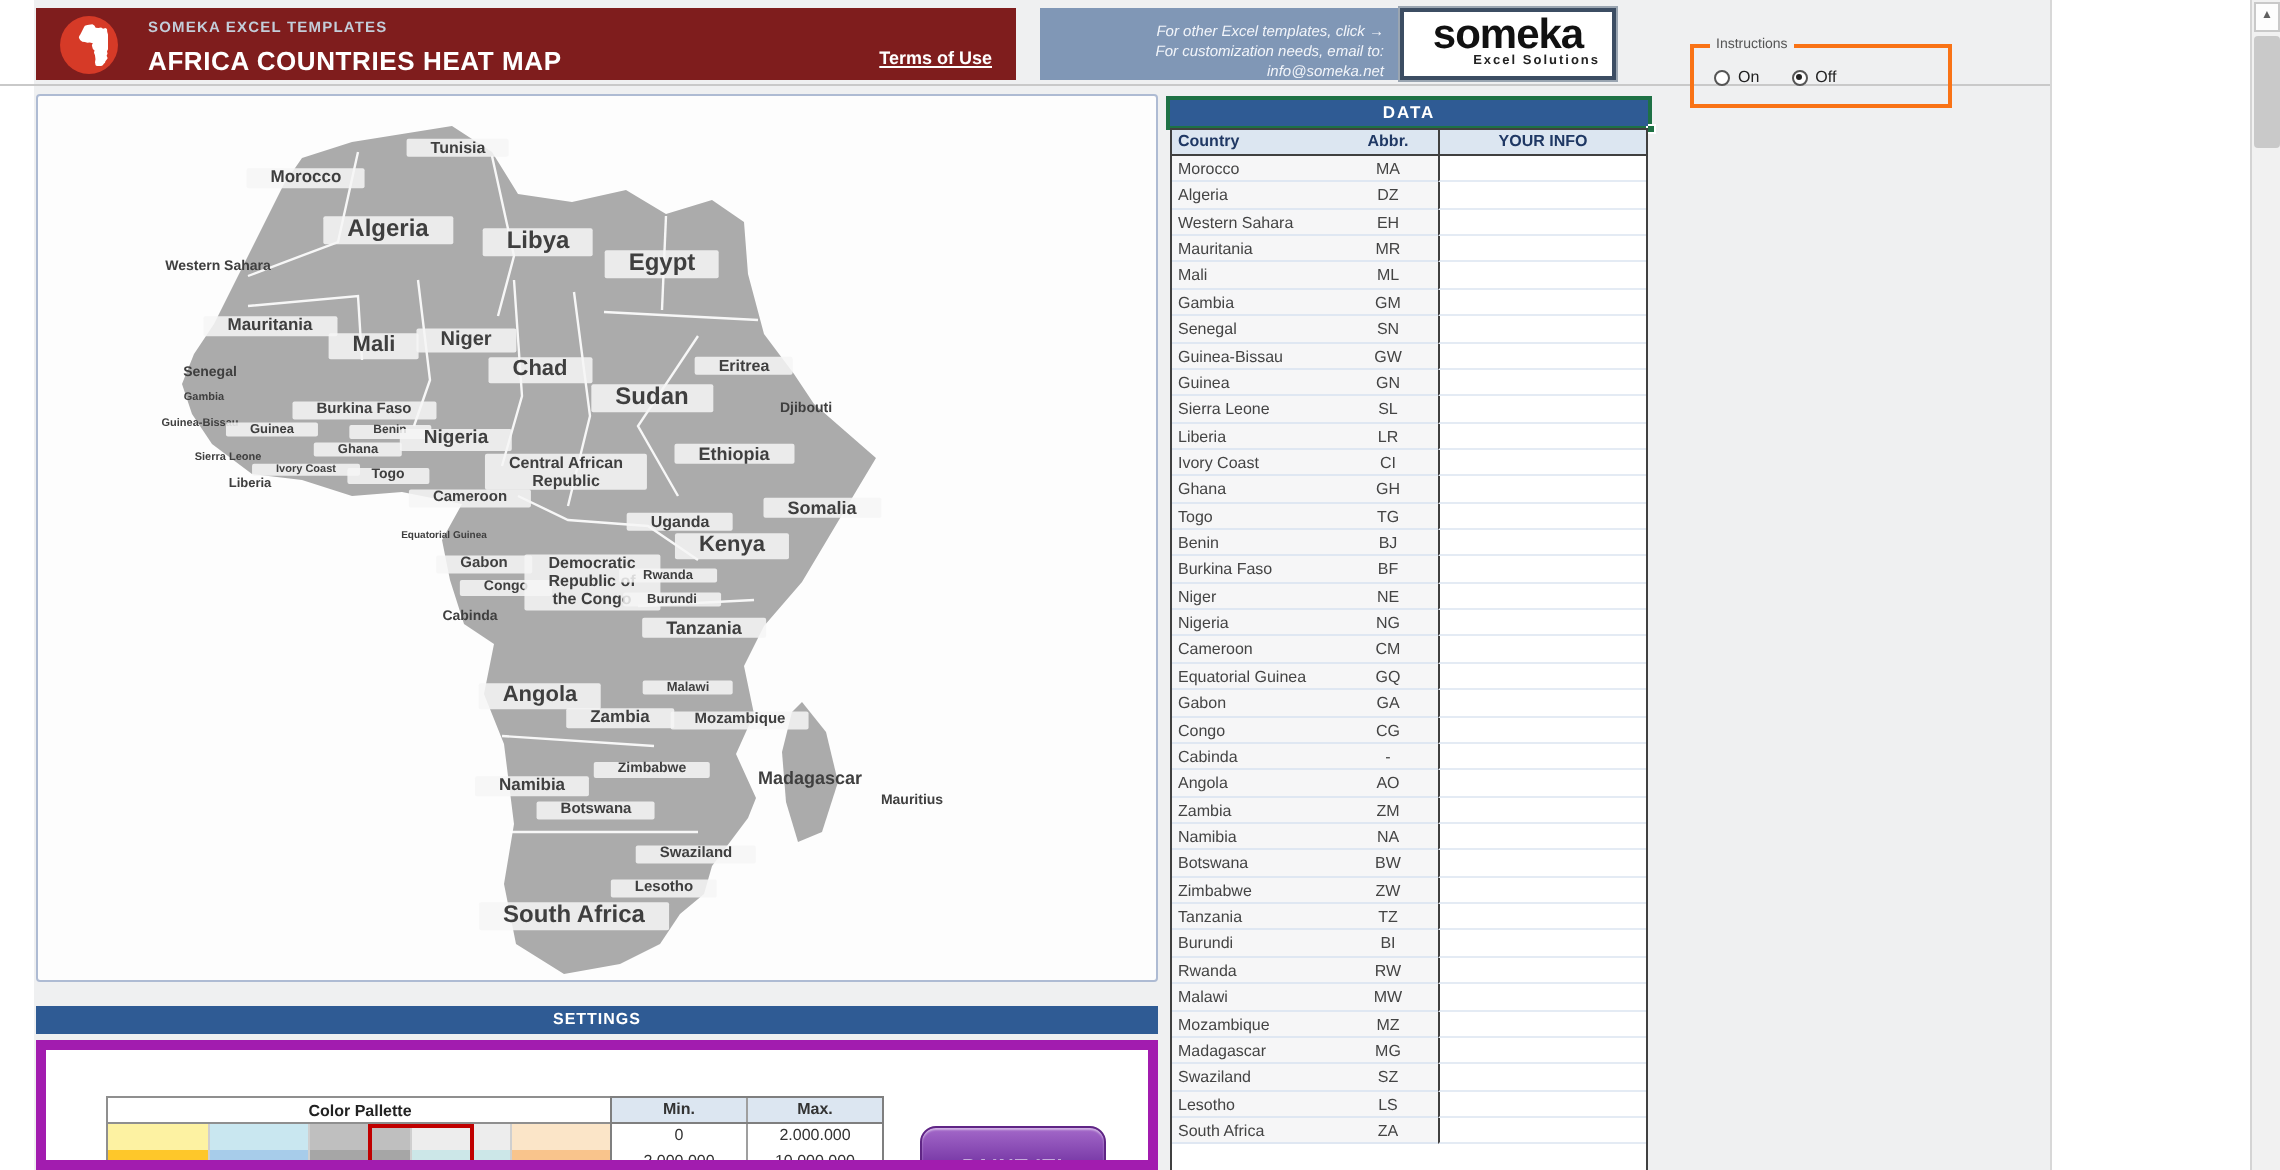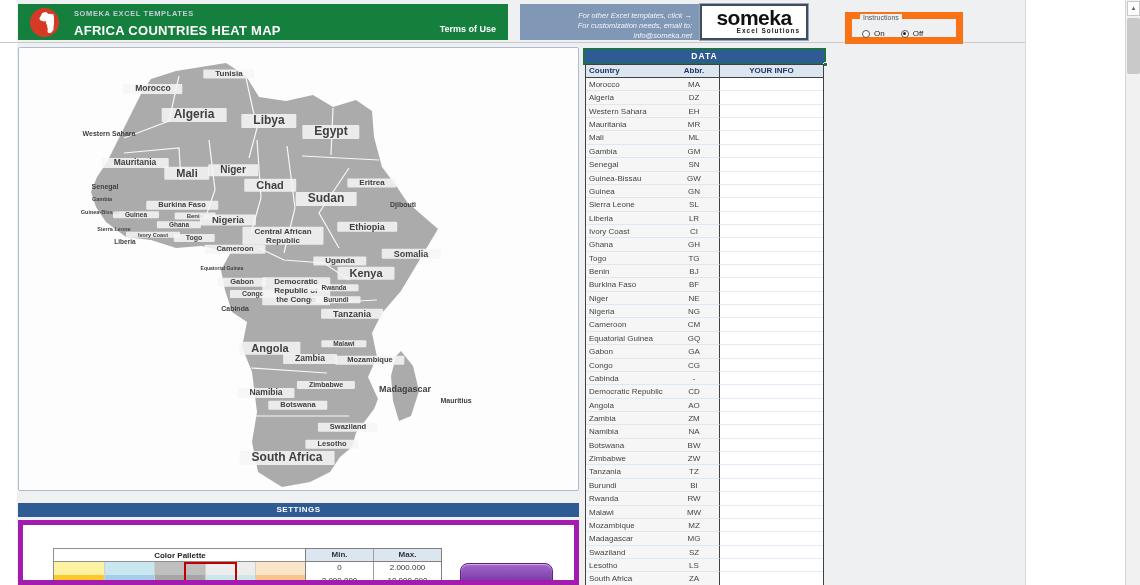--- a/index.html
+++ b/index.html
@@ -6,36 +6,36 @@
   html,body { width:1140px; height:585px; overflow:hidden; }
   body { font-family:"Liberation Sans", sans-serif; background:#ffffff; position:relative; }
   .abs { position:absolute; }
 
   
   #sheet-bg { left:17px; top:0; width:1008px; height:585px; background:#eff0f1; }
   #right-divider { left:1025px; top:0; width:1px; height:585px; background:#d8d8d8; }
   #header-underline { left:0; top:42px; width:1025px; height:1px; background:#c9c9c9; }
 
   
-  #header-band { left:18px; top:4px; width:490px; height:36px; background:#15803d; display:flex; align-items:center; }
+  #header-band { left:18px; top:4px; width:490px; height:36px; background:#7f1d1d; display:flex; align-items:center; }
   #logo-circle { position:absolute; left:12px; top:4px; width:29px; height:29px; border-radius:50%; background:#d63a27; display:flex; align-items:center; justify-content:center; }
   #logo-circle svg { width:19px; height:21px; }
   #header-titles { position:absolute; left:56px; top:5px; }
   #brand-small { font-size:7.5px; color:#c3cdd9; letter-spacing:.6px; font-weight:bold; }
   #page-title { font-size:13px; color:#ffffff; font-weight:bold; margin-top:5px; letter-spacing:.3px; }
-  #terms-link { position:absolute; right:12px; top:20px; font-size:9px; color:#ffffff; font-weight:bold; cursor:pointer; }
+  #terms-link { position:absolute; right:12px; top:20px; font-size:9px; color:#ffffff; font-weight:bold; text-decoration:underline; cursor:pointer; }
 
   #promo-band { left:520px; top:4px; width:180px; height:36px; background:#8097b6; color:#f2f5fa; font-style:italic; font-size:7.5px; text-align:right; padding:7px 8px 0 4px; line-height:10px; }
 
   #someka-box { left:700px; top:4px; width:108px; height:36px; background:#ffffff; border:2px solid #3c4d63; outline:1px solid #9aa5b1; padding:1px 6px 0 6px; }
   #someka-word { font-size:21px; font-weight:bold; color:#111111; letter-spacing:-.5px; line-height:21px; text-align:center; }
   #someka-sub { font-size:6.5px; font-weight:bold; color:#222222; text-align:right; letter-spacing:1px; margin-top:-1px; }
 
   
-  #instructions-box { left:845px; top:12px; width:118px; height:32px; border:7px solid #f97316; }
+  #instructions-box { left:845px; top:22px; width:131px; height:32px; border:2px solid #f97316; }
   #instructions-label { position:absolute; left:8px; top:-5px; background:#eff0f1; padding:0 3px; font-size:7px; color:#555; }
   .radio-row { position:absolute; left:10px; top:10px; display:flex; gap:16px; align-items:center; }
   .radio { display:flex; align-items:center; gap:4px; font-size:8px; color:#222; cursor:pointer; }
   .radio .dot { width:8px; height:8px; border:1px solid #555; border-radius:50%; background:#fff; position:relative; }
   .radio .dot.checked::after { content:""; position:absolute; left:1.5px; top:1.5px; width:3px; height:3px; border-radius:50%; background:#222; }
 
   
   #scrollbar { right:0; top:0; width:15px; height:585px; background:#f1f1f1; border-left:1px solid #d4d4d4; }
   #scroll-up { position:absolute; top:1px; left:1px; width:13px; height:15px; background:#fdfdfd; border:1px solid #c9c9c9; font-size:6px; color:#606060; text-align:center; line-height:13px; cursor:pointer; }
   #scroll-thumb { position:absolute; top:18px; left:1px; width:13px; height:56px; background:#c9c9c9; border-radius:2px; cursor:grab; }
@@ -363,25 +363,20 @@
         <div class="col-country">Congo</div>
         <div class="col-abbr">CG</div>
         <div class="col-info"></div>
       </div>
       <div class="trow">
         <div class="col-country">Cabinda</div>
         <div class="col-abbr">-</div>
         <div class="col-info"></div>
       </div>
       <div class="trow">
-        <div class="col-country">Democratic Republic</div>
-        <div class="col-abbr">CD</div>
-        <div class="col-info"></div>
-      </div>
-      <div class="trow">
         <div class="col-country">Angola</div>
         <div class="col-abbr">AO</div>
         <div class="col-info"></div>
       </div>
       <div class="trow">
         <div class="col-country">Zambia</div>
         <div class="col-abbr">ZM</div>
         <div class="col-info"></div>
       </div>
       <div class="trow">

